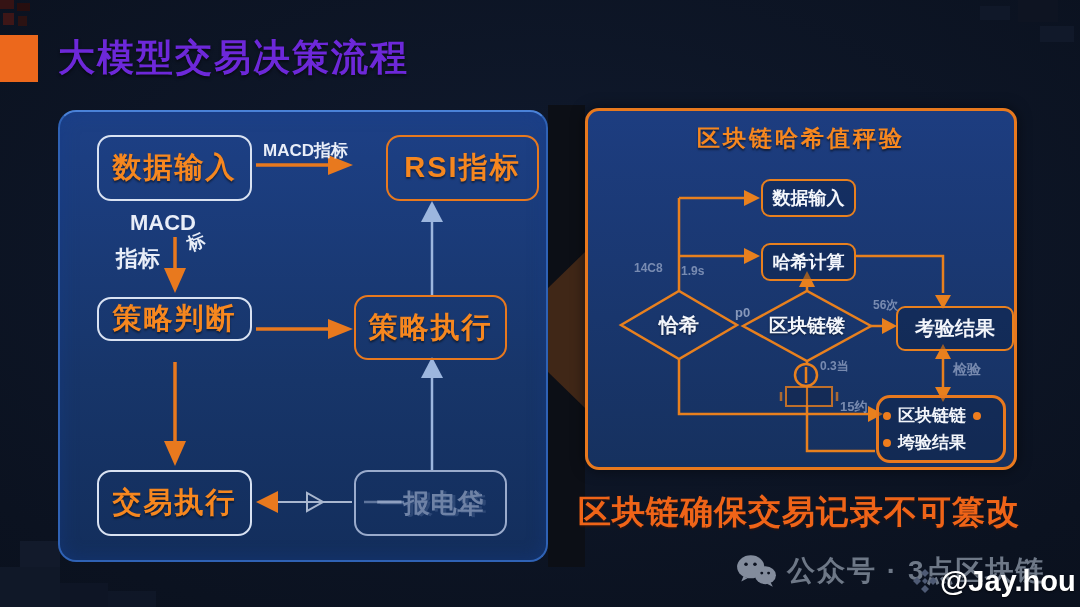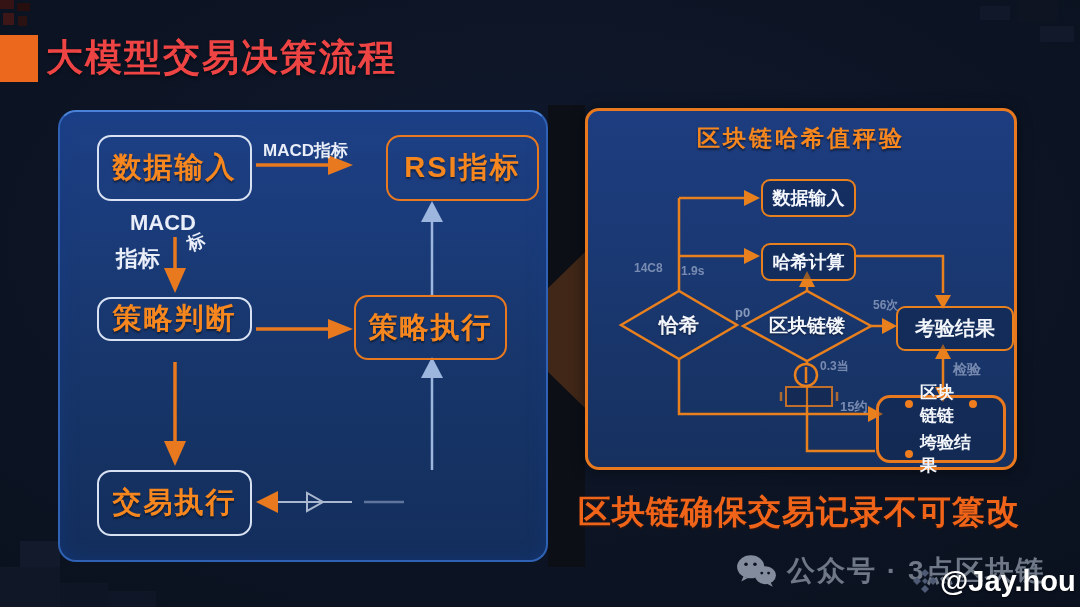--- a/index.html
+++ b/index.html
@@ -30,22 +30,22 @@
       linear-gradient(#0f1627,#0f1627) 54px 76px/54px 24px no-repeat,
       linear-gradient(#141c2e,#141c2e) 20px 34px/40px 26px no-repeat,
       linear-gradient(#101829,#101829) 96px 84px/60px 16px no-repeat; }
   .deco-strip { left:548px; top:105px; width:37px; height:462px; background:#0c0f16; }
   .deco-triangle { left:505px; top:252px; width:80px; height:156px;
     background:#4a2c17; opacity:.85;
     clip-path:polygon(100% 0, 100% 100%, 0 50%); }
 
   
   .accent-square { position:absolute; left:0; top:35px; width:38px; height:47px; background:#ec681c; }
-  .page-title { position:absolute; left:46px; top:33px; font-size:37px; font-weight:800;
-    letter-spacing:2px; color:#ef4444; text-shadow:0 2px 3px rgba(0,0,0,.5); }
+  .page-title { position:absolute; left:58px; top:33px; font-size:37px; font-weight:800;
+    letter-spacing:2px; color:#6d28d9; text-shadow:0 2px 3px rgba(0,0,0,.5); }
 
   
   .panel { position:absolute; border-radius:18px; z-index:2; }
   .panel-left { left:58px; top:110px; width:490px; height:452px;
     background:linear-gradient(180deg,#1d4086 0%, #173569 60%, #132e5c 100%);
     border:2px solid #2f62b5; border-top-color:#4a82d8;
     box-shadow:0 0 18px rgba(20,60,140,.45) inset; }
   .panel-right { left:585px; top:108px; width:432px; height:362px;
     background:linear-gradient(180deg,#1d3d80 0%, #16315f 100%);
     border:3px solid #e8791e; border-radius:14px;
@@ -69,21 +69,21 @@
   .sbox { position:absolute; display:flex; align-items:center; justify-content:center;
     border:2px solid #e8801e; border-radius:9px; font-weight:800; color:#f3f6fb;
     background:rgba(10,25,55,.35); z-index:2; }
   .diamond-label { position:absolute; display:flex; align-items:center; justify-content:center;
     color:#f3f6fb; font-weight:800; z-index:3; text-shadow:0 1px 2px rgba(0,0,0,.5); }
   .rp-title { position:absolute; left:0; right:0; top:12px; text-align:center;
     color:#f6871f; font-size:23px; font-weight:800; letter-spacing:3px;
     text-shadow:0 2px 2px rgba(0,0,0,.5); }
   .result-box { position:absolute; left:288px; top:284px; width:130px; height:68px;
     border:3px solid #e8791e; border-radius:14px; background:rgba(10,25,55,.3);
-    display:flex; flex-direction:column; justify-content:center; gap:4px; padding:4px 26px; z-index:2; }
+    display:flex; flex-direction:column; justify-content:center; gap:4px; padding:4px 4px; z-index:2; }
   .result-row { display:flex; align-items:center; gap:7px; color:#f3f6fb;
     font-weight:800; font-size:17px; }
   .bullet { width:8px; height:8px; border-radius:50%; background:#ef7d1d; flex:0 0 auto; }
 
   
   .headline { position:absolute; left:578px; top:490px; font-size:33px; font-weight:800;
     letter-spacing:1px; color:#ef6418; text-shadow:0 2px 0 rgba(70,20,0,.4); z-index:3; }
   .footer { position:absolute; left:735px; top:552px; display:flex; align-items:center;
     gap:10px; z-index:3; }
   .wechat-text { color:#6e7887; font-size:28px; font-weight:700; letter-spacing:2px; }
@@ -136,20 +136,23 @@
   <div class="fbox b-orange t-orange" style="left:294px;top:23px;width:153px;height:66px;margin-left:32px;">RSI指标</div>
 
   <div class="lbl" style="left:70px;top:98px;font-size:22px;">MACD</div>
   <div class="lbl" style="left:56px;top:132px;font-size:22px;">指标</div>
   <div class="lbl" style="left:127px;top:118px;font-size:18px;transform:rotate(-22deg);">标</div>
 
   <div class="fbox b-white t-orange" style="left:37px;top:185px;width:155px;height:44px;">策略判断</div>
   <div class="fbox b-orange t-orange" style="left:294px;top:183px;width:153px;height:65px;">策略执行</div>
 
   <div class="fbox b-white t-orange" style="left:37px;top:358px;width:155px;height:66px;">交易执行</div>
+  <div class="fbox" style="left:294px;top:358px;width:153px;height:66px;border:2px solid #9aabcc;">
+    <span class="garbled">一报电牮</span>
+  </div>
 </div>
 
 <div class="panel panel-right">
   <div class="rp-title">区块链哈希值秤验</div>
 
   <svg class="wires" width="432" height="362" viewBox="0 0 432 362">
     <g stroke="#e8801e" stroke-width="2.5" fill="none">
       <path d="M91,87 V180"></path>
       <path d="M91,87 H156"></path>
       <path d="M91,145 H156"></path>

